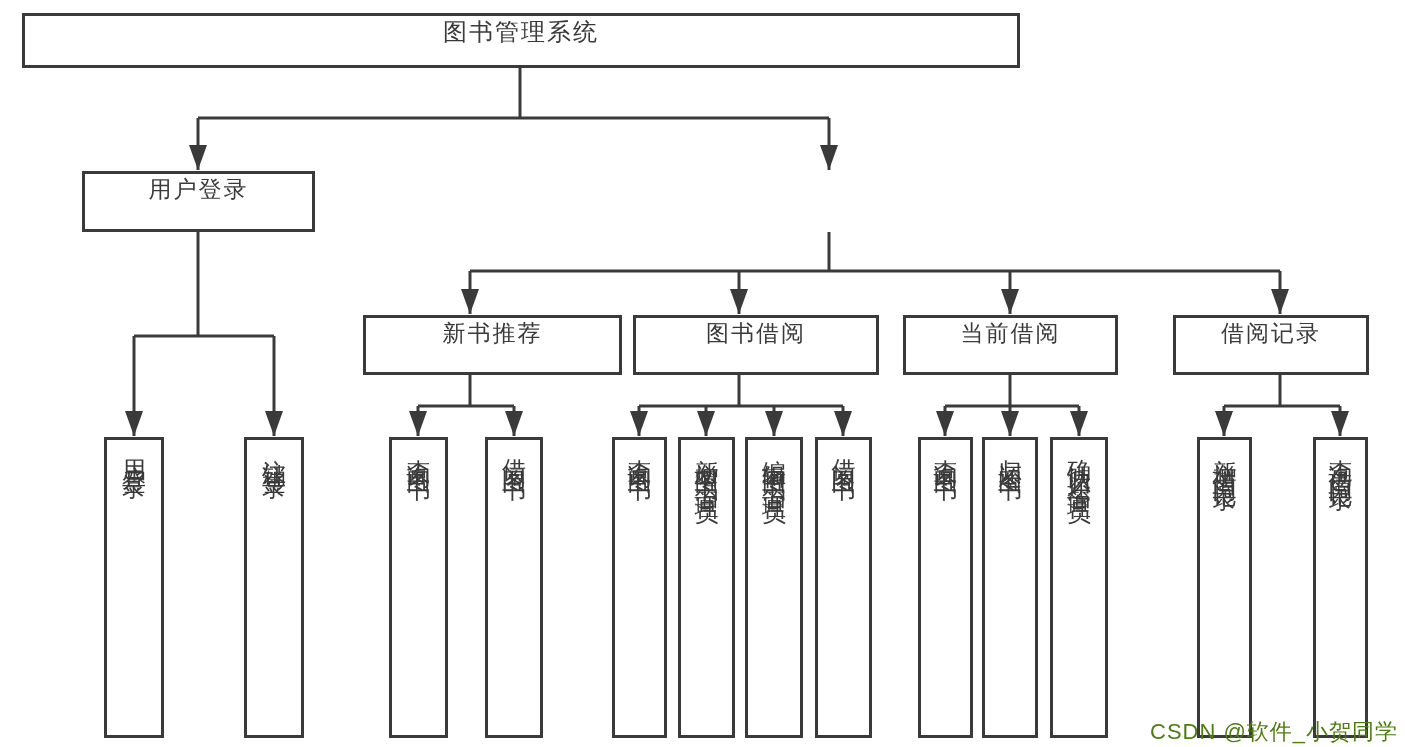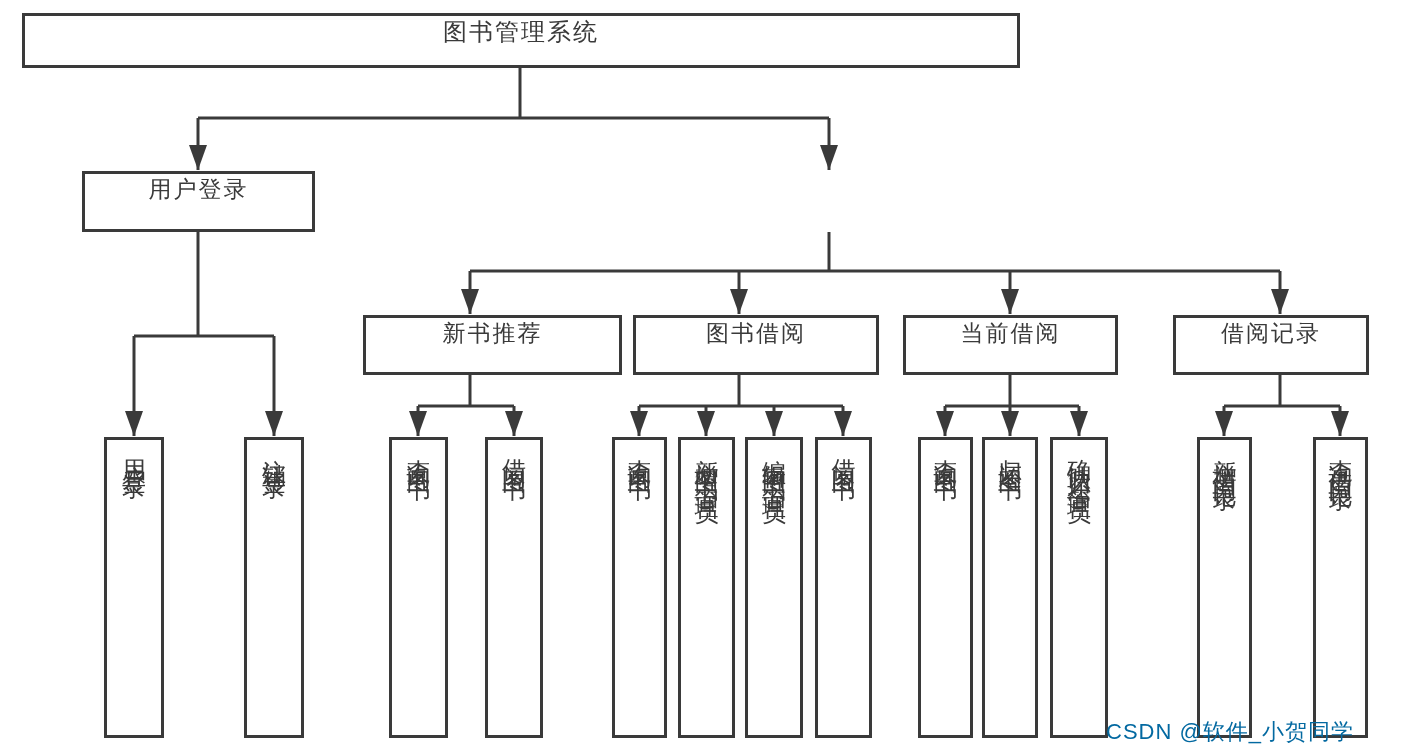--- a/index.html
+++ b/index.html
@@ -35,24 +35,24 @@
   .vnode .vlbl {
     writing-mode: vertical-rl;
     text-orientation: mixed;
     font-size: 24px;
     letter-spacing: 6px;
     line-height: 1;
     white-space: nowrap;
   }
   .watermark {
     position: absolute;
-    left: 1106px;
+    left: 1150px;
     top: 717px;
     font-size: 22px;
-    color: #0369a1;
+    color: #4d7c0f;
     white-space: nowrap;
     letter-spacing: 1px;
   }
 </style>
 </head>
 <body>
 
 <div class="canvas">
 
   <svg class="wires" viewBox="0 0 1405 747" fill="none" stroke="#3a3a3a" stroke-width="3">

